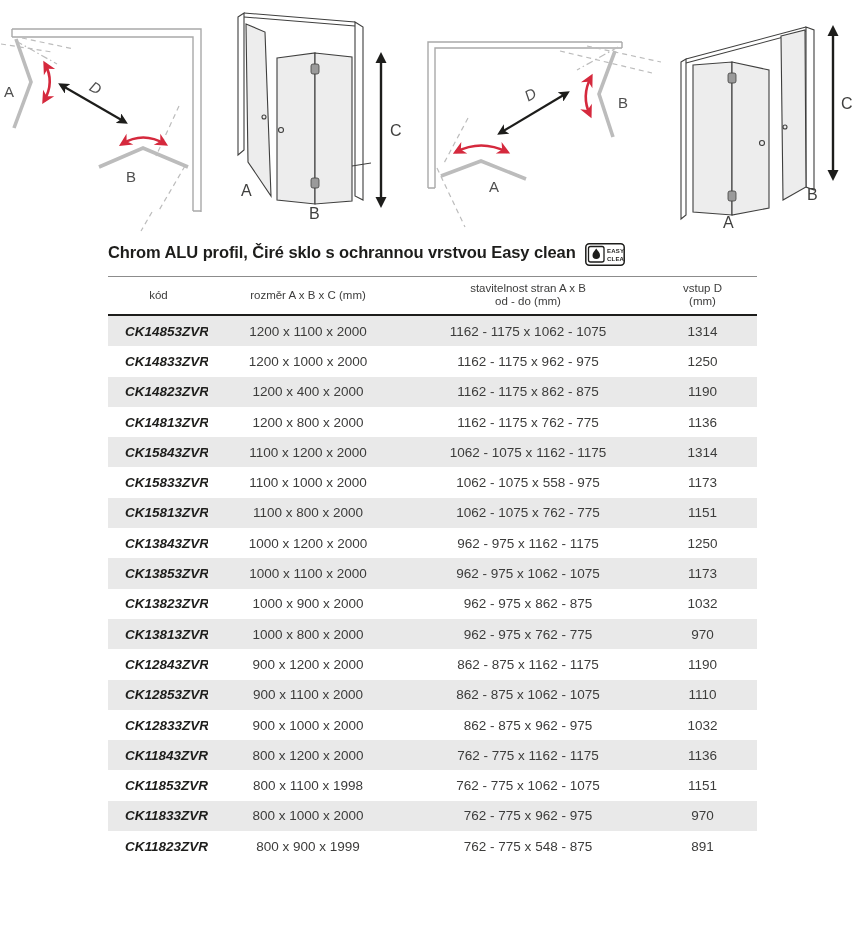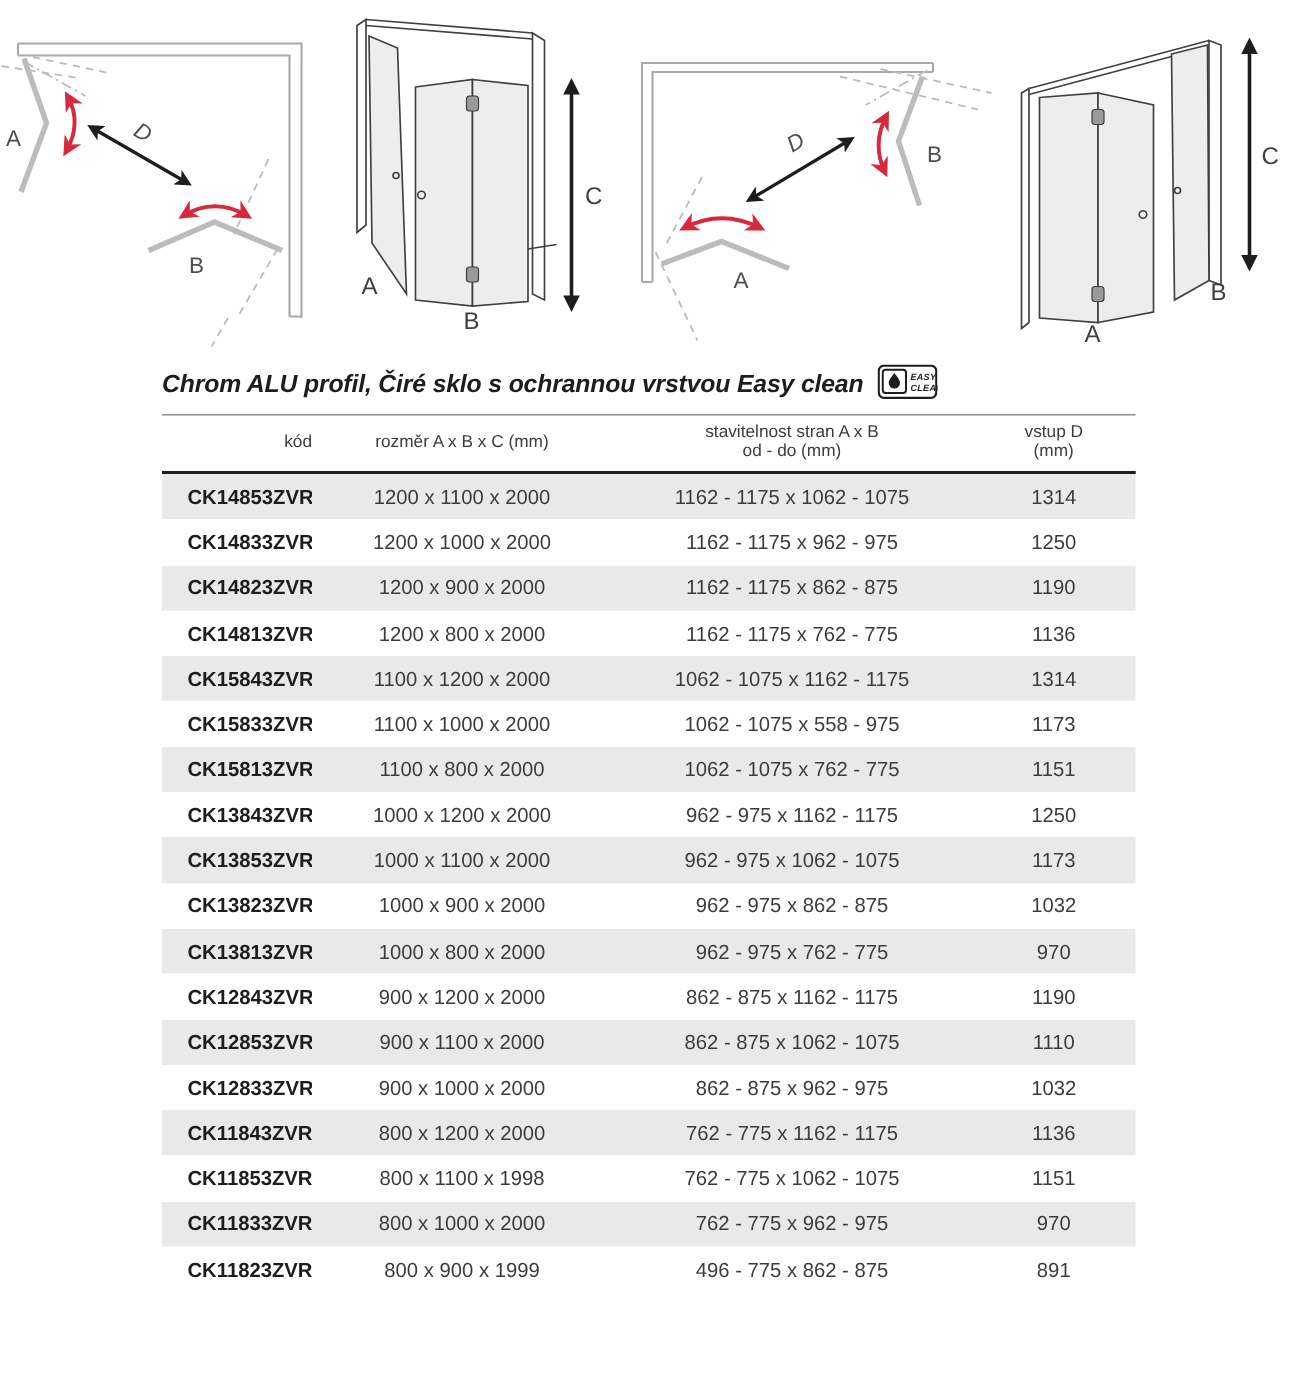--- a/index.html
+++ b/index.html
@@ -26,35 +26,35 @@
   .frameln{stroke:var(--outline-dark,#3f3f3e);stroke-width:1.1;}
   .glass{fill:var(--glass-fill,#ededed);stroke:var(--outline-dark,#3f3f3e);stroke-width:1.1;}
   .hinge{fill:#9a9a9a;stroke:var(--outline-dark,#3f3f3e);stroke-width:0.8;}
   .knob{fill:none;stroke:var(--outline-dark,#3f3f3e);stroke-width:1.1;}
   .carrow{stroke:var(--text-dark,#1d1d1b);stroke-width:2.4;}
   .chead{fill:var(--text-dark,#1d1d1b);}
   .sill{stroke:var(--outline-dark,#3f3f3e);stroke-width:1;}
 
   
   .content{position:absolute;left:108px;top:243px;width:649px;}
-  .title-row{display:flex;align-items:flex-end;gap:9px;height:23px;font-style:italic;}
+  .title-row{display:flex;align-items:flex-start;gap:9px;height:23px;}
   .title{font-size:16.5px;font-weight:bold;color:var(--text-dark,#1d1d1b);letter-spacing:-0.1px;margin:0;white-space:nowrap;}
   .badge-border{fill:none;stroke:var(--text-dark,#1d1d1b);stroke-width:1.5;}
   .badge-box{fill:none;stroke:var(--text-dark,#1d1d1b);stroke-width:1.3;}
   .badge-drop{fill:var(--text-dark,#1d1d1b);}
   .badge-txt{font-family:"Liberation Sans",sans-serif;font-size:6px;font-weight:bold;fill:var(--text-dark,#1d1d1b);letter-spacing:0.2px;}
 
   .table-wrap{margin-top:10px;border-top:1px solid var(--rule-gray,#8c8c8c);}
   table.spec{border-collapse:collapse;width:100%;table-layout:fixed;}
   table.spec thead th{font-weight:normal;font-size:11.5px;line-height:13px;color:var(--text-body,#3c3c3b);
     padding:5px 0 6px;border-bottom:2px solid var(--text-dark,#1d1d1b);vertical-align:middle;text-align:center;}
-  table.spec thead th.h-code{text-align:right;padding-left:1px;}
+  table.spec thead th.h-code{text-align:center;padding-left:1px;}
   table.spec tbody td{height:30.3px;font-size:13.5px;color:var(--text-body,#3c3c3b);text-align:center;padding:0;
     white-space:nowrap;overflow:hidden;}
-  table.spec tbody td.c-code{text-align:right;font-weight:bold;color:var(--text-dark,#1d1d1b);padding-left:17px;}
+  table.spec tbody td.c-code{text-align:right;font-weight:bold;color:var(--text-dark,#1d1d1b);padding-left:17px;font-style:italic;}
   table.spec tbody tr:nth-child(odd){background:var(--row-shade,#e9e9e9);}
 </style>
 </head>
 <body>
 
 <div class="page">
 
   <svg class="diag d1" width="222" height="240" viewBox="0 0 222 240">
     <defs>
       <marker id="mr1" viewBox="0 0 10 10" refX="7" refY="5" markerWidth="5.5" markerHeight="5.5" orient="auto-start-reverse">
@@ -189,21 +189,21 @@
     <td class="c-entry">1314</td>
   </tr>
             <tr>
     <td class="c-code">CK14833ZVR</td>
     <td class="c-size">1200 x 1000 x 2000</td>
     <td class="c-range">1162 - 1175 x 962 - 975</td>
     <td class="c-entry">1250</td>
   </tr>
             <tr>
     <td class="c-code">CK14823ZVR</td>
-    <td class="c-size">1200 x 900 x 2000</td>
+    <td class="c-size">1200 x 400 x 2000</td>
     <td class="c-range">1162 - 1175 x 862 - 875</td>
     <td class="c-entry">1190</td>
   </tr>
             <tr>
     <td class="c-code">CK14813ZVR</td>
     <td class="c-size">1200 x 800 x 2000</td>
     <td class="c-range">1162 - 1175 x 762 - 775</td>
     <td class="c-entry">1136</td>
   </tr>
             <tr>
@@ -280,20 +280,20 @@
   </tr>
             <tr>
     <td class="c-code">CK11833ZVR</td>
     <td class="c-size">800 x 1000 x 2000</td>
     <td class="c-range">762 - 775 x 962 - 975</td>
     <td class="c-entry">970</td>
   </tr>
             <tr>
     <td class="c-code">CK11823ZVR</td>
     <td class="c-size">800 x 900 x 1999</td>
-    <td class="c-range">496 - 775 x 862 - 875</td>
+    <td class="c-range">762 - 775 x 548 - 875</td>
     <td class="c-entry">891</td>
   </tr>
           </tbody>
       </table>
     </div>
   </div>
 </div>
 
 </body></html>

